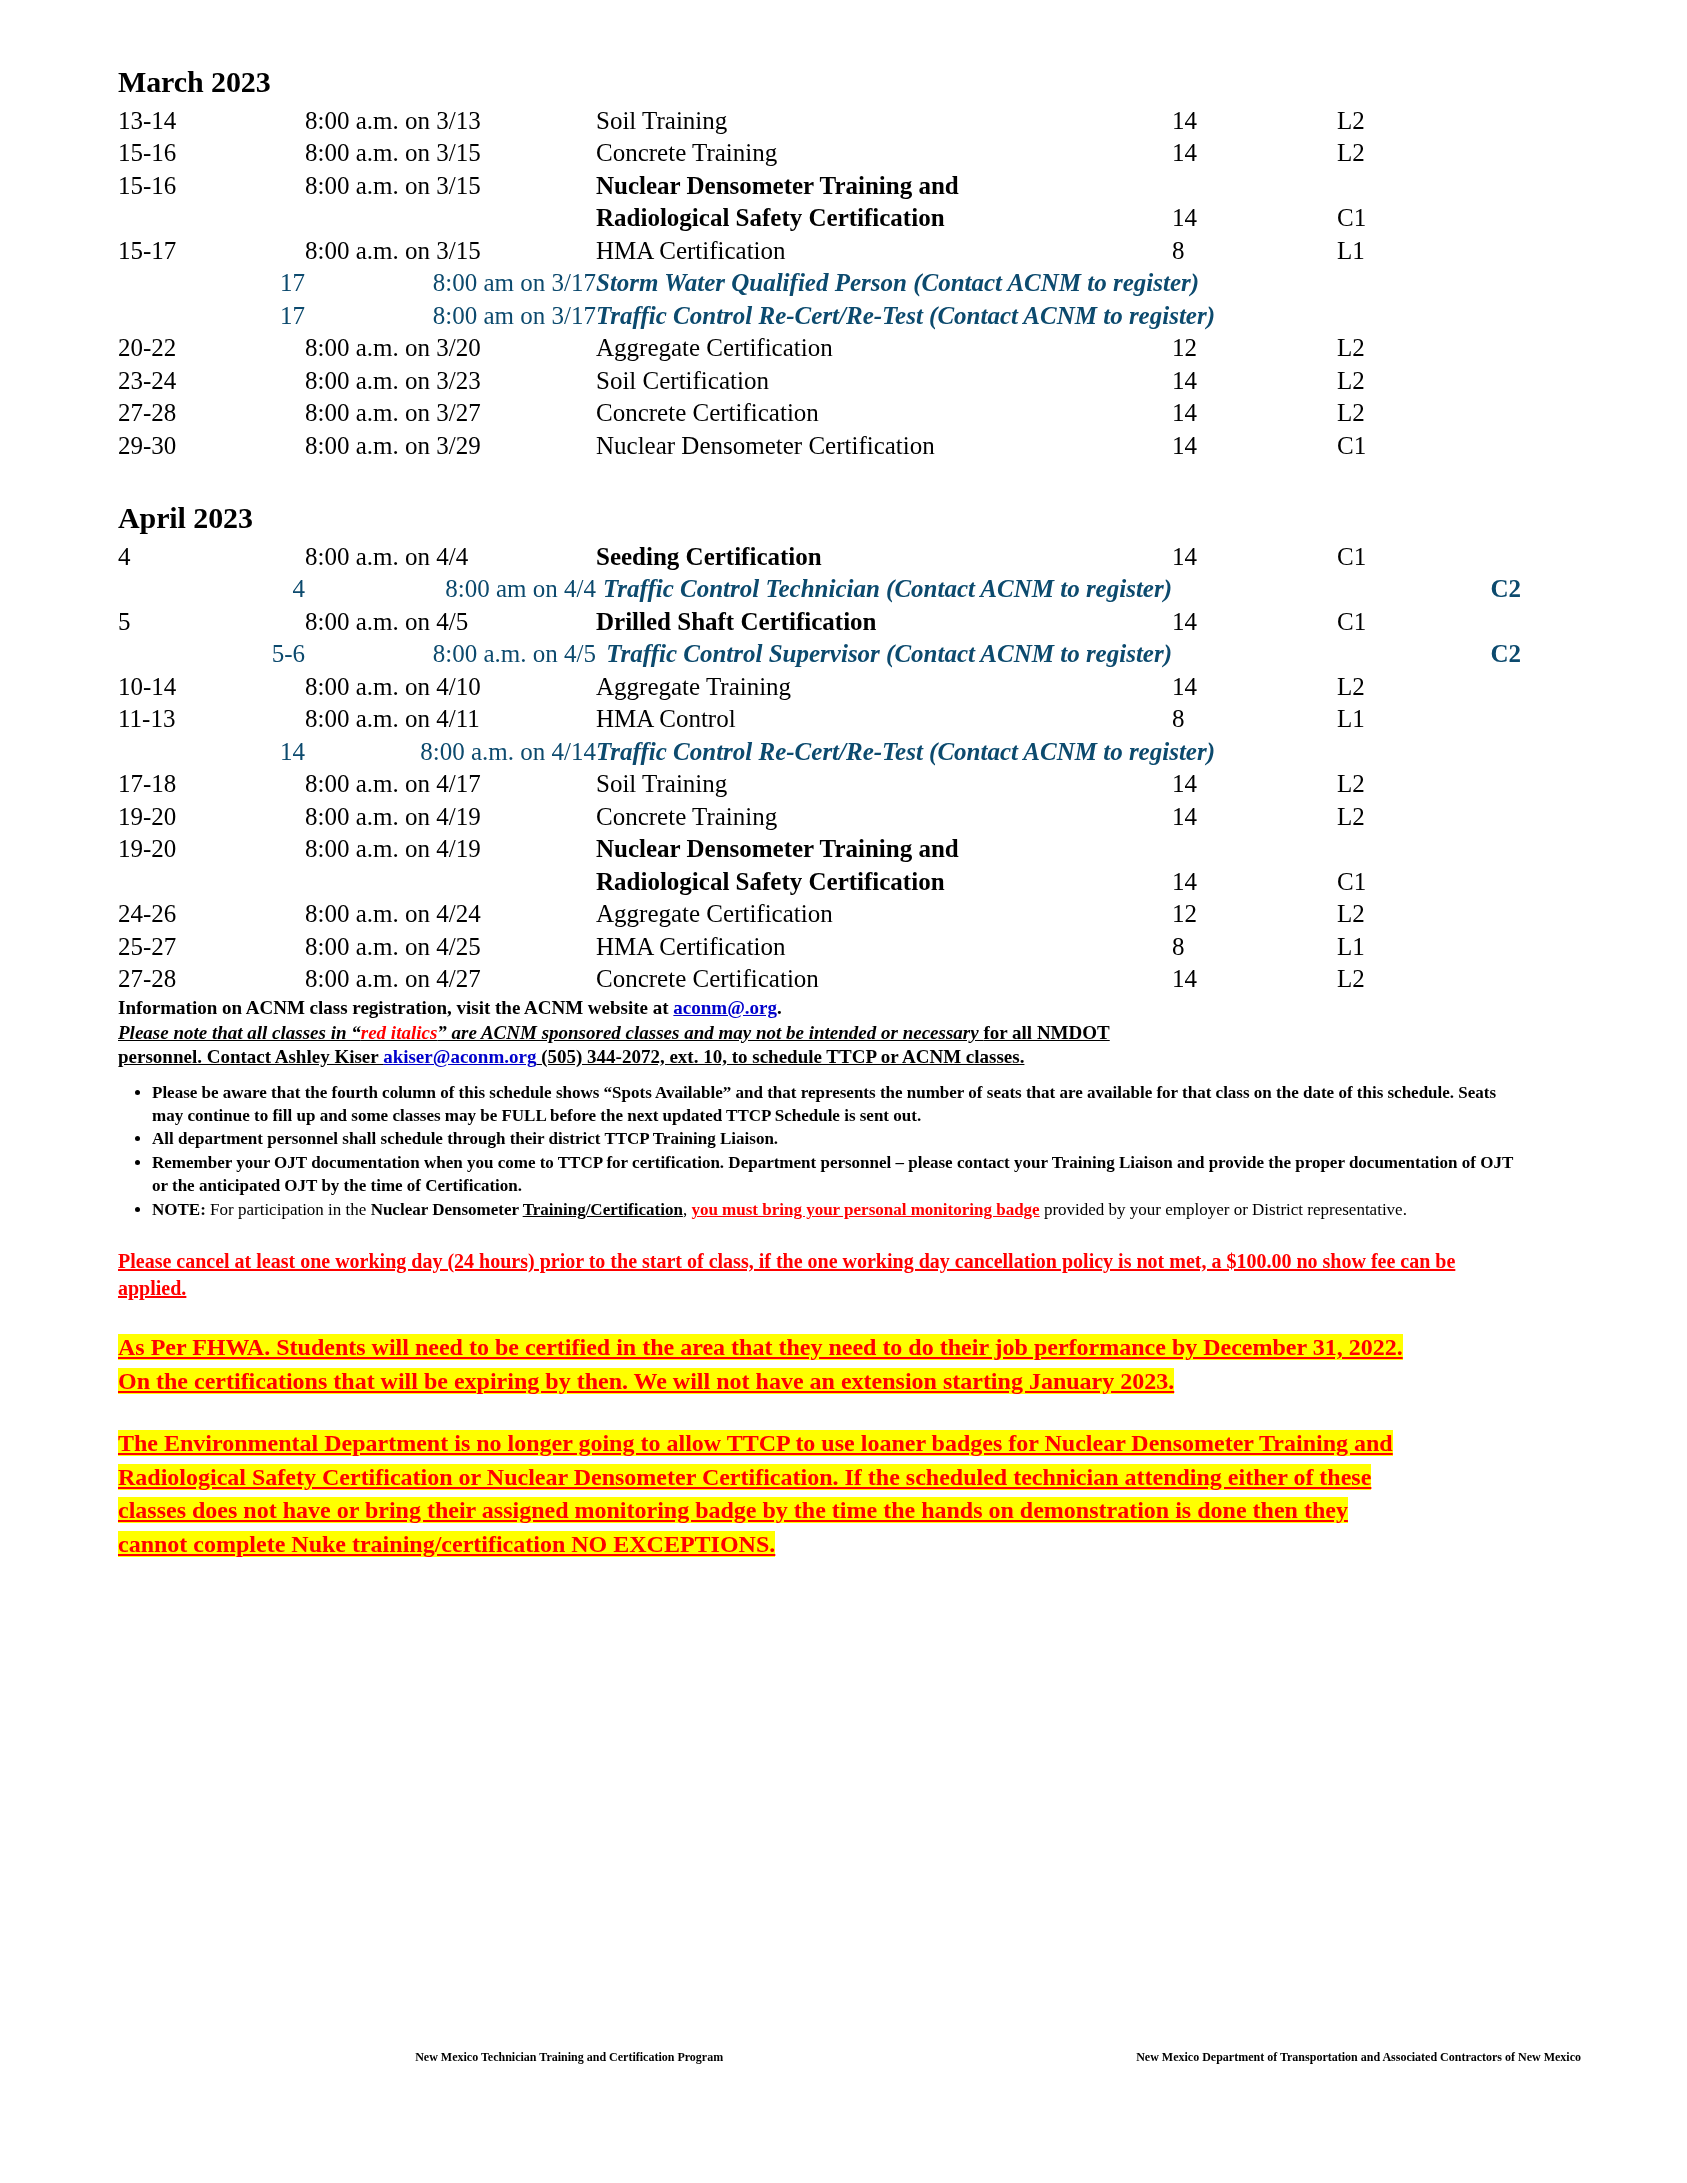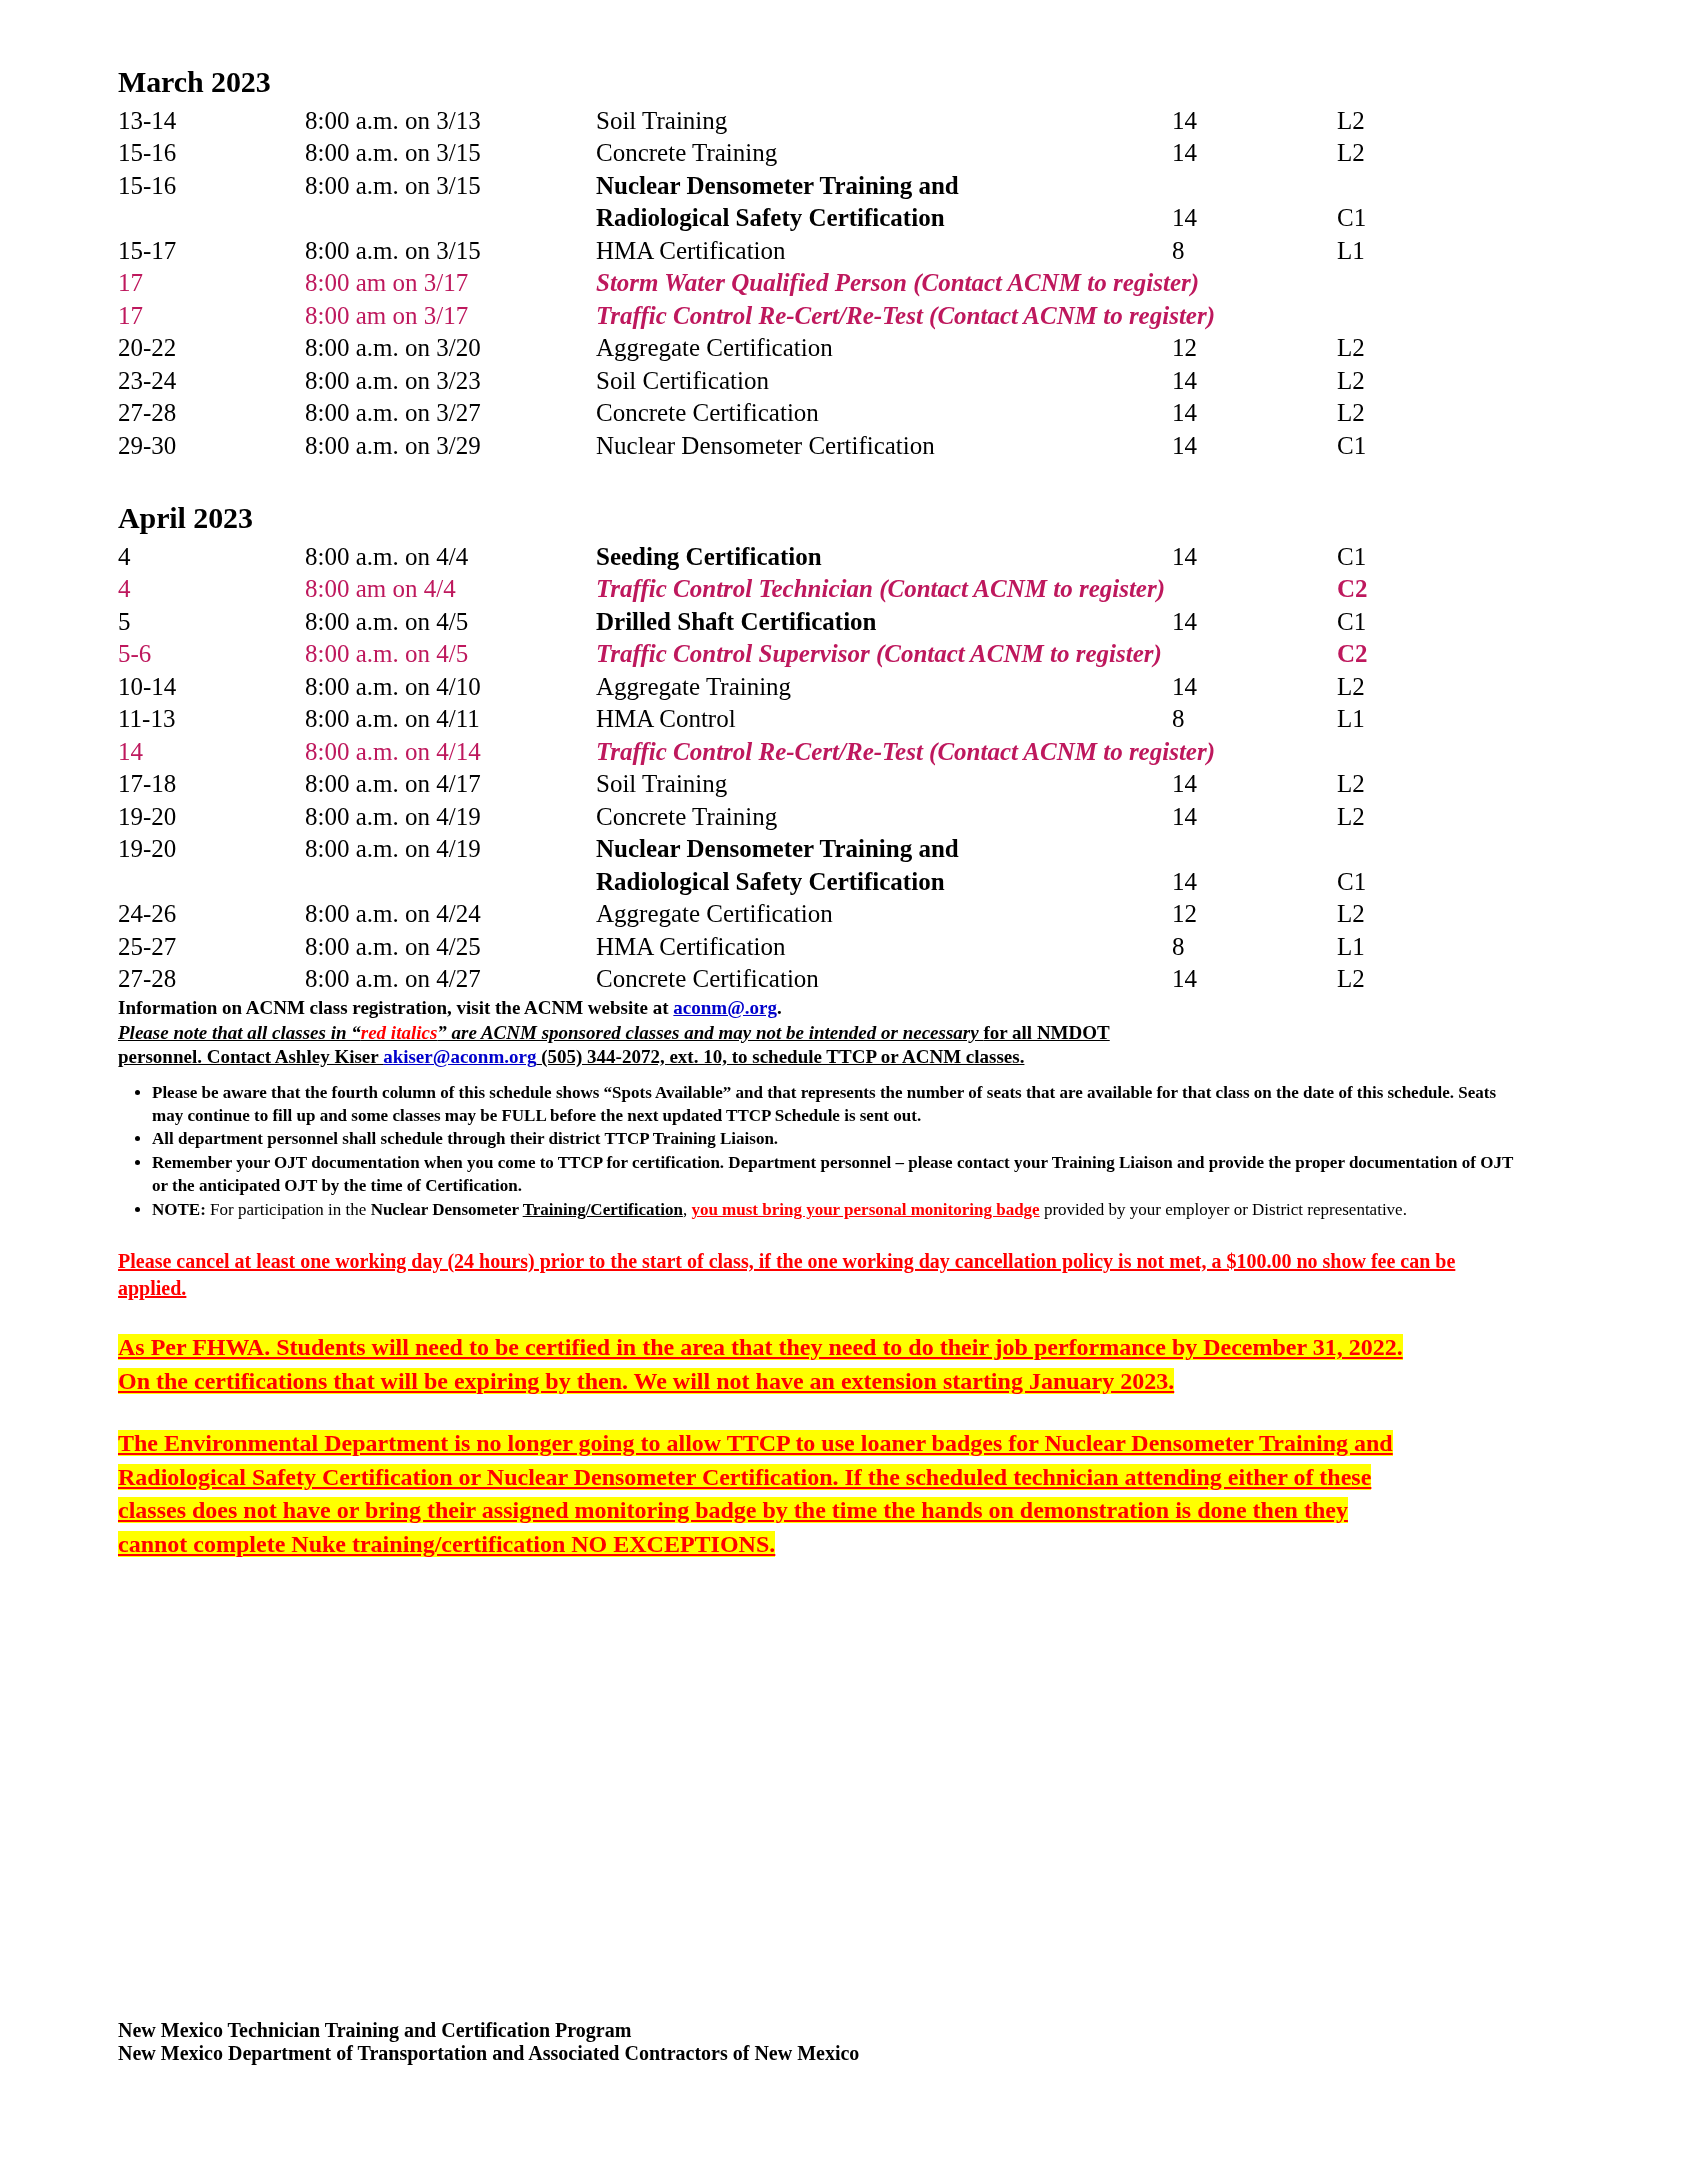--- a/index.html
+++ b/index.html
@@ -41,21 +41,21 @@
     vertical-align: top;
     white-space: nowrap;
   }
   col.c-dates   { width: 187px; }
   col.c-time    { width: 291px; }
   col.c-class   { width: 576px; }
   col.c-spots   { width: 165px; }
   col.c-loc     { width: 184px; }
 
   td.class-cell { white-space: nowrap; }
-  tr.red td { color: #be185d; }
+  tr.red td { color: #0c4a6e; text-align: right; }
   td.b { font-weight: bold; }
   td.i { font-style: italic; font-weight: bold; }
   .month-gap { height: 38px; }
 
   
   .info {
     width: 1403px;
   }
   .info-line {
     font-size: 19px;
@@ -111,25 +111,24 @@
     box-decoration-break: clone;
     -webkit-box-decoration-break: clone;
   }
 
   
   .footer {
     position: absolute;
     left: 118px;
     right: 106px;
     bottom: 118px;
-    font-size: 20px;
+    font-size: 12px;
     font-weight: bold;
     display: flex;
     justify-content: flex-end;
-    flex-direction: column;
   }
   .footer .f-left { width: 721px; }
   .footer .f-right { }
 </style>
 </head>
 <body>
 
 <div class="page">
 
   <div id="schedule-sections">

